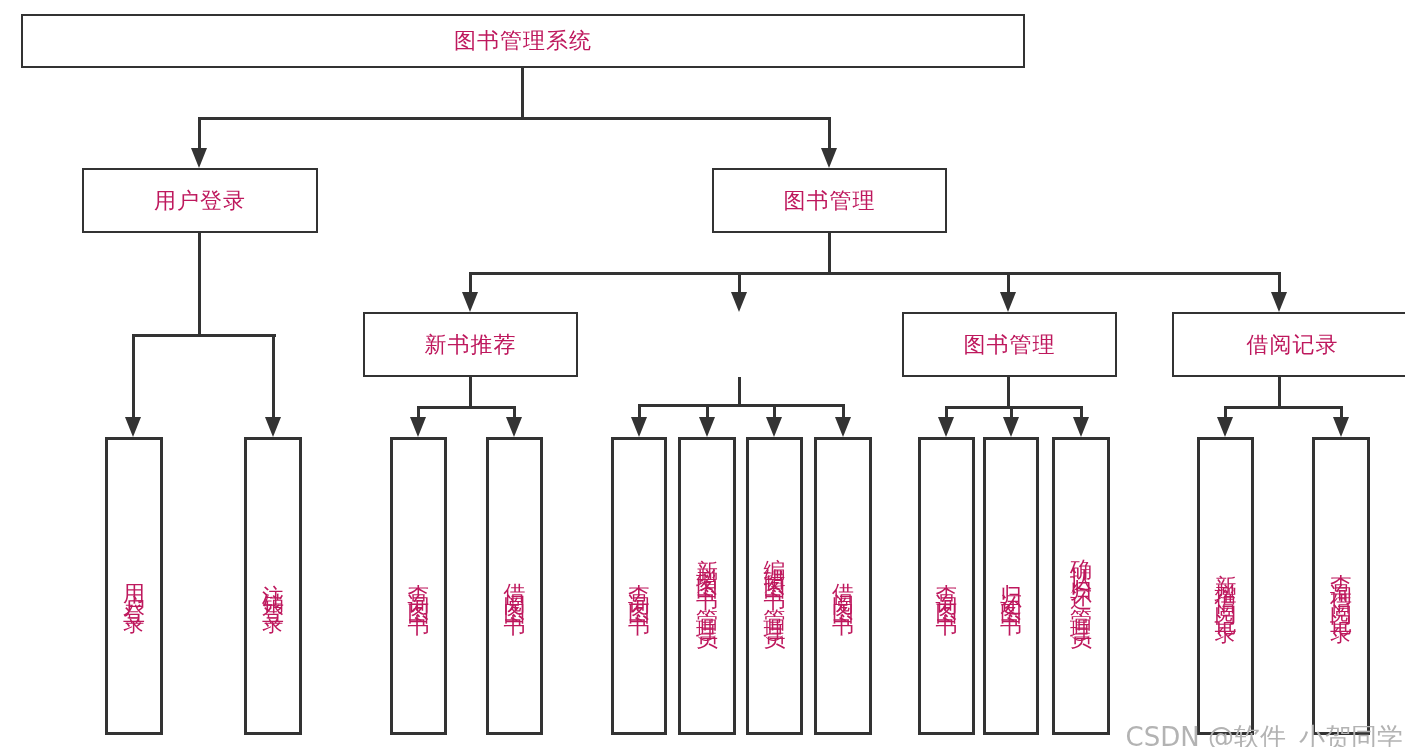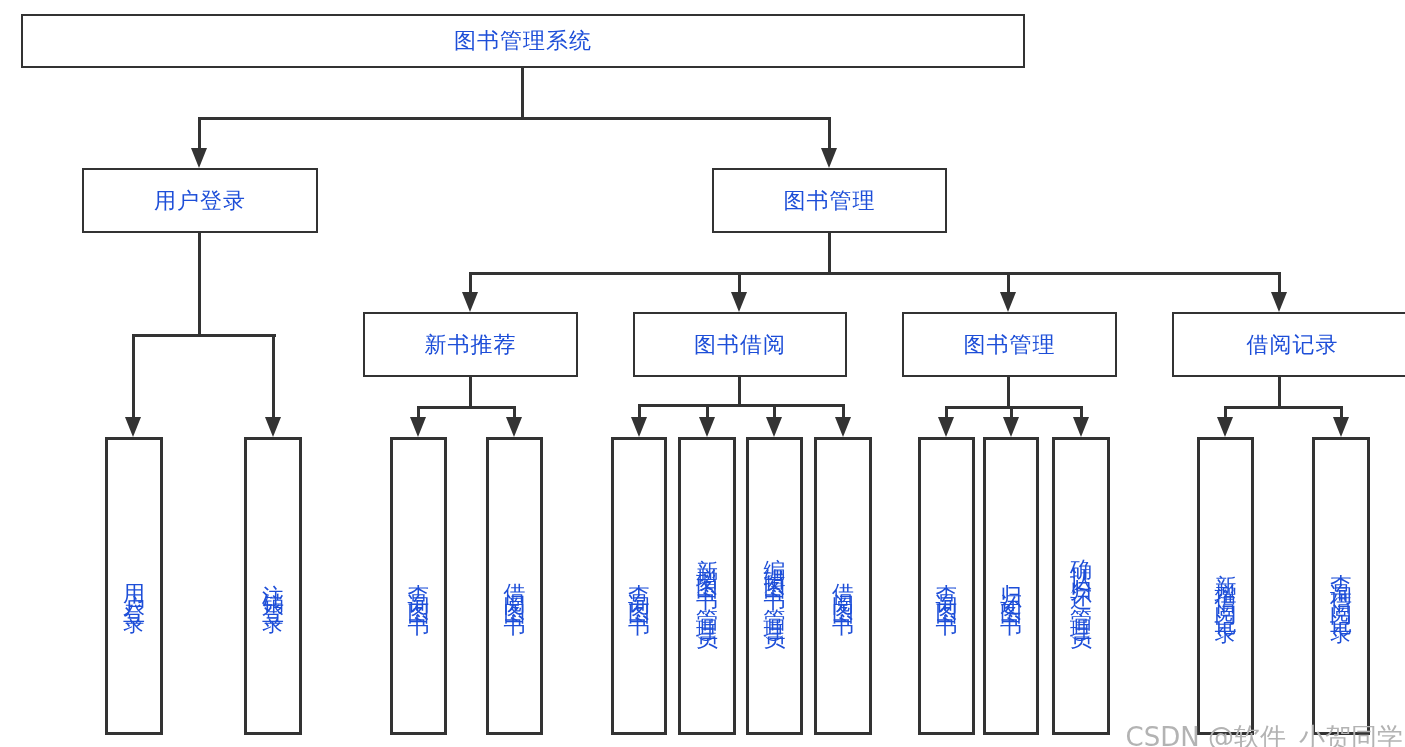--- a/index.html
+++ b/index.html
@@ -3,21 +3,21 @@
 <meta charset="utf-8">
 <style>
   html,body{margin:0;padding:0;background:#ffffff;}
   #canvas{
     position:relative;width:1405px;height:747px;background:#ffffff;
     font-family:"DejaVu Sans",sans-serif;overflow:hidden;
   }
   .box{
     position:absolute;box-sizing:border-box;background:#ffffff;
     display:flex;align-items:center;justify-content:center;
-    color:#1d4ed8;
+    color:#be185d;
   }
   .h-box{border:2px solid #333333;font-size:22px;letter-spacing:1px;}
   .v-box{border:3px solid #333333;top:437px;height:298px;font-size:22px;}
   .v-box .vtext{
     writing-mode:vertical-rl;text-orientation:mixed;
     letter-spacing:10px;line-height:1;white-space:nowrap;
   }
   .vline{position:absolute;width:3px;background:#333333;}
   .hline{position:absolute;height:3px;background:#333333;}
   .arrow{
@@ -101,23 +101,20 @@
   <div class="box h-box" style="left:82px;top:168px;width:236px;height:65px">
     <span>用户登录</span>
   </div>
   <div class="box h-box" style="left:712px;top:168px;width:235px;height:65px">
     <span>图书管理</span>
   </div>
 
   <div class="box h-box" style="left:363px;top:312px;width:215px;height:65px">
     <span>新书推荐</span>
   </div>
-  <div class="box h-box" style="left:633px;top:312px;width:214px;height:65px">
-    <span>图书借阅</span>
-  </div>
   <div class="box h-box" style="left:902px;top:312px;width:215px;height:65px">
     <span>图书管理</span>
   </div>
   <div class="box h-box" style="left:1172px;top:312px;width:241px;height:65px">
     <span>借阅记录</span>
   </div>
 
   <div class="box v-box" style="left:105px;width:58px">
     <span class="vtext">用户登录</span>
   </div>

